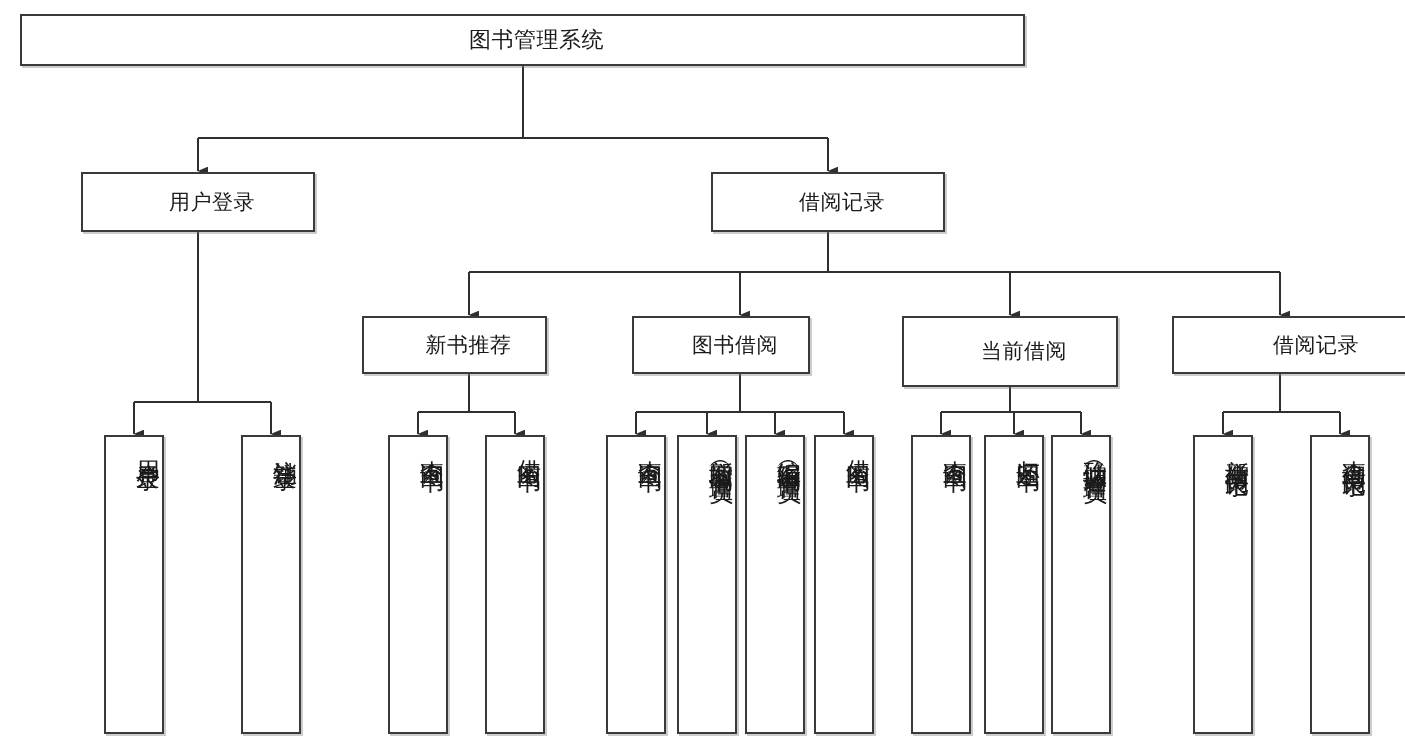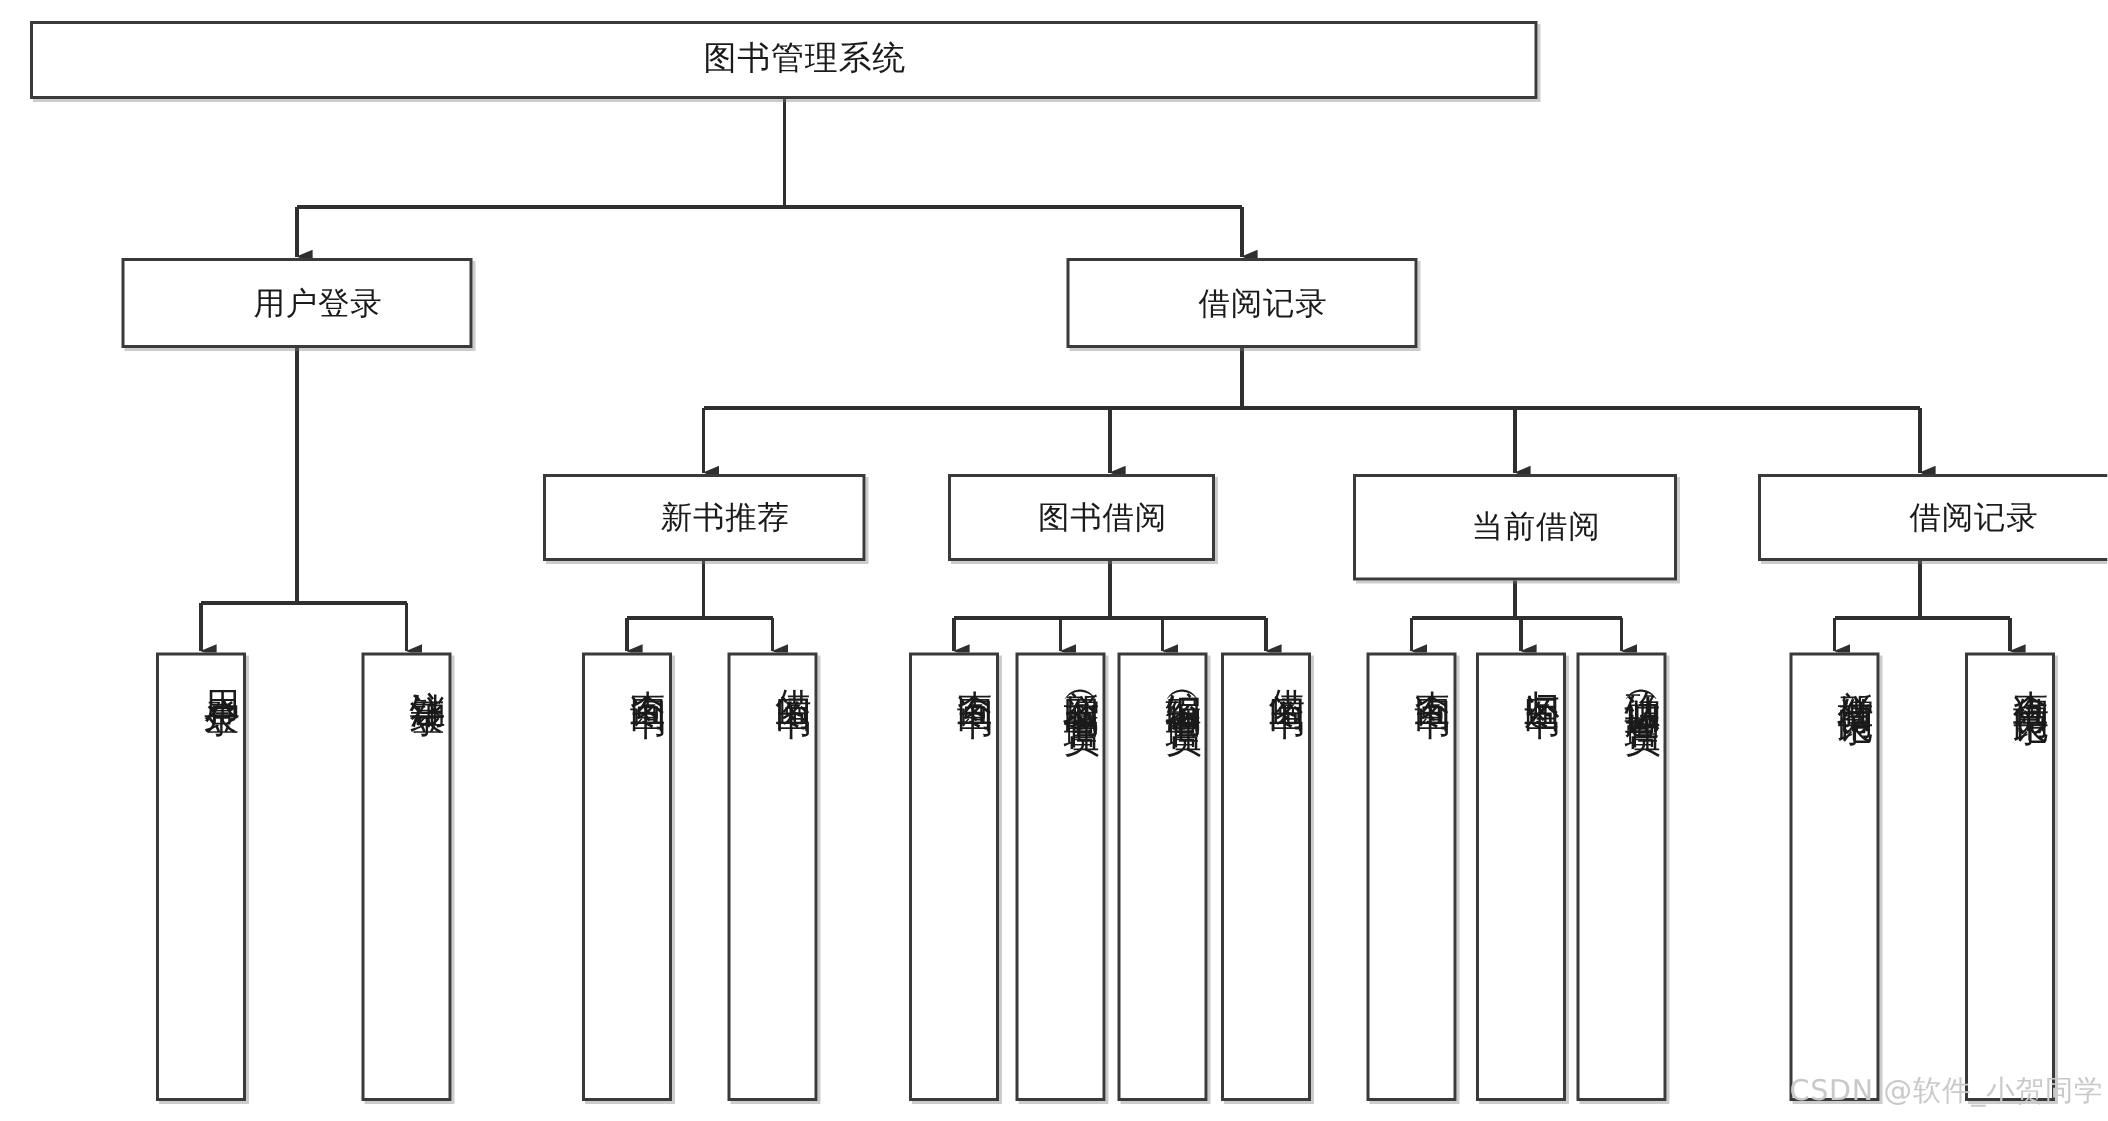--- a/index.html
+++ b/index.html
@@ -123,21 +123,21 @@
   <div id="nodes-layer">
       <div class="node horiz root" style="left: 20px; top: 14px; width: 1005px; height: 52px;">
         <span class="lbl">图书管理系统</span>
       </div>
       <div class="node horiz" style="left: 81px; top: 172px; width: 234px; height: 60px;">
         <span class="lbl">用户登录</span>
       </div>
       <div class="node horiz" style="left: 711px; top: 172px; width: 234px; height: 60px;">
         <span class="lbl">借阅记录</span>
       </div>
-      <div class="node horiz" style="left: 362px; top: 316px; width: 215px; height: 58px; align-items: center;">
+      <div class="node horiz" style="left: 362px; top: 316px; width: 185px; height: 58px; align-items: center;">
         <span class="lbl">新书推荐</span>
       </div>
       <div class="node horiz" style="left: 632px; top: 316px; width: 178px; height: 58px;">
         <span class="lbl">图书借阅</span>
       </div>
       <div class="node horiz" style="left: 902px; top: 316px; width: 216px; height: 71px;">
         <span class="lbl">当前借阅</span>
       </div>
       <div class="node horiz" style="left: 1172px; top: 316px; width: 260px; height: 58px;">
         <span class="lbl">借阅记录</span>
@@ -176,15 +176,14 @@
         <span class="lbl">确认归还（管理员）</span>
       </div>
       <div class="node vert" style="left: 1193px; top: 435px; width: 60px; height: 299px;">
         <span class="lbl">新增借阅记录</span>
       </div>
       <div class="node vert" style="left: 1310px; top: 435px; width: 60px; height: 299px;">
         <span class="lbl">查询借阅记录</span>
       </div>
     </div>
 
-  <div class="watermark" style="left: 1193px; top: 714px;">CSDN @软件_小贺同学</div>
 
 </div>
 
 </body></html>

